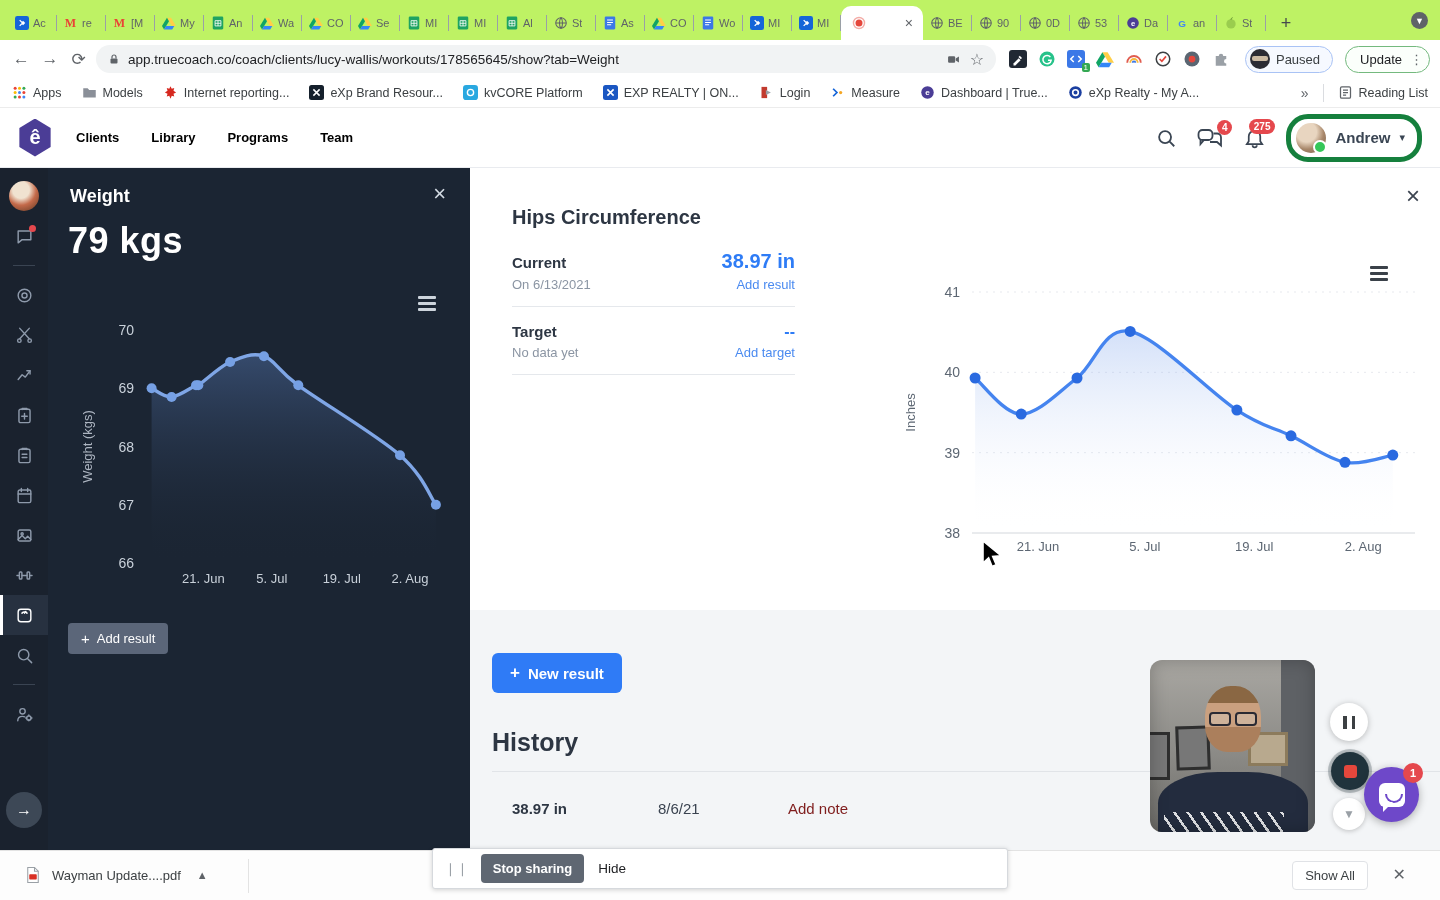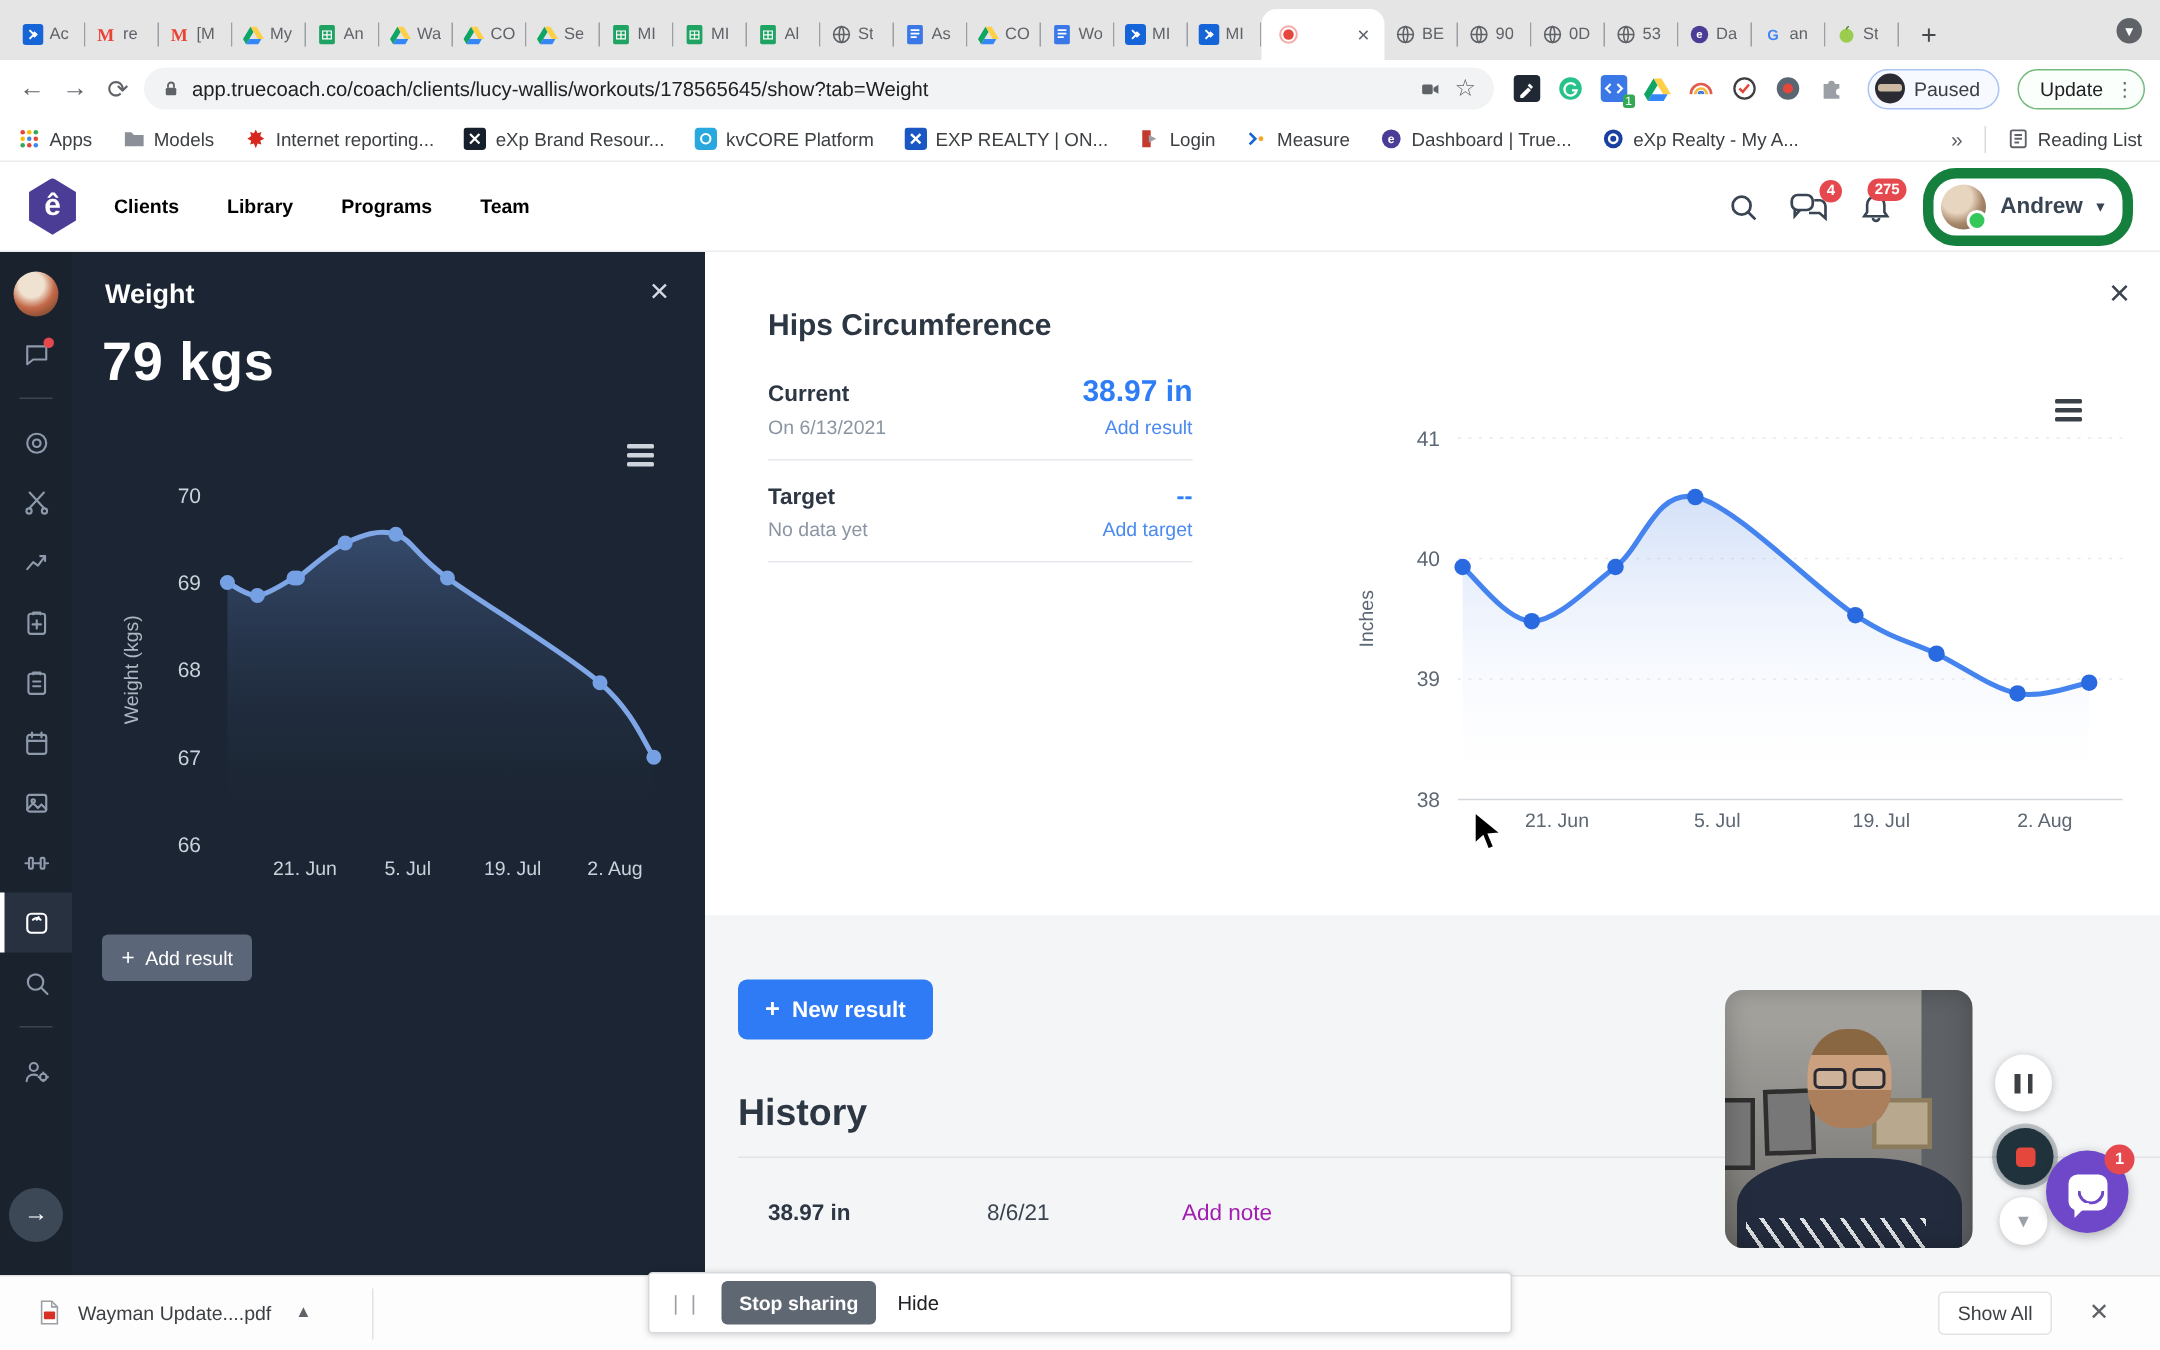--- a/index.html
+++ b/index.html
@@ -1,20 +1,20 @@
 <!DOCTYPE html>
 <html><head>
 <meta charset="utf-8">
 <style>
   * { margin:0; padding:0; box-sizing:border-box; }
   html,body { width:1440px; height:900px; overflow:hidden; font-family:"Liberation Sans", sans-serif; }
   .screen { position:relative; width:1440px; height:900px; background:#fff; }
 
   
-  .tabstrip { position:absolute; top:0; left:0; width:1440px; height:40px; background:#e5e5e5; display:flex; align-items:flex-end; padding-left:8px; }
+  .tabstrip { position:absolute; top:0; left:0; width:1440px; height:40px; background:#bef264; display:flex; align-items:flex-end; padding-left:8px; }
   .tab { position:relative; height:34px; width:49px; display:flex; align-items:center; gap:4px; padding:0 6px; color:#5f6368; font-size:11px; overflow:hidden; flex:0 0 auto; }
   .tab .sep { position:absolute; right:0; top:9px; width:1px; height:16px; background:#9aa0a6; }
   .tab-label { white-space:nowrap; overflow:hidden; }
   .tab.active { width:82px; background:#fff; border-radius:10px 10px 0 0; justify-content:space-between; padding:0 10px; }
   .tab.active .closex { color:#5f6368; font-size:14px; line-height:1; }
   .fv { width:15px; height:15px; flex:0 0 auto; display:inline-flex; align-items:center; justify-content:center; }
   .fv svg { width:14px; height:14px; }
   .fv-gmail { color:#ea4335; font-weight:bold; font-size:12px; font-family:"Liberation Serif",serif; }
   .newtab-btn { width:28px; height:28px; margin:0 4px 3px 6px; border-radius:50%; display:flex; align-items:center; justify-content:center; font-size:18px; color:#45494d; }
   .tabmenu-btn { position:absolute; right:12px; top:12px; width:17px; height:17px; border-radius:50%; background:#5f6368; color:#fff; font-size:9px; display:flex; align-items:center; justify-content:center; }
@@ -43,21 +43,21 @@
   .bm-divider { width:1px; height:18px; background:#dadce0; }
 
   
   .appnav { position:absolute; top:108px; left:0; width:1440px; height:60px; background:#fff; border-bottom:1px solid #e9ebef; display:flex; align-items:center; padding:0 18px; }
   .logo { width:34px; height:38px; background:#4b3d96; clip-path:polygon(50% 0,96% 25%,96% 75%,50% 100%,4% 75%,4% 25%); color:#fff; font-weight:bold; font-size:20px; display:flex; align-items:center; justify-content:center; margin-right:24px; }
   .navlinks { display:flex; gap:32px; }
   .navlink { font-size:13px; font-weight:bold; color:#000000; }
   .appnav-right { margin-left:auto; display:flex; align-items:center; gap:20px; }
   .icbtn { position:relative; color:#3a4553; display:flex; }
   .badge { position:absolute; top:-7px; right:-9px; background:#e5484d; color:#fff; font-size:10px; font-weight:bold; border-radius:9px; padding:2px 5px; min-width:8px; text-align:center; }
-  .userpill { display:flex; align-items:center; gap:9px; border:7px solid #15803d; border-radius:22px; padding:4px 12px 4px 5px; }
+  .userpill { display:flex; align-items:center; gap:9px; border:5px solid #15803d; border-radius:22px; padding:4px 12px 4px 5px; }
   .avatar-sm { position:relative; width:30px; height:30px; border-radius:50%; background:radial-gradient(circle at 35% 30%, #e8d5c0 0 35%, #a8876a 60%, #6f5a48); }
   .avatar-sm:after { content:""; position:absolute; right:-1px; bottom:-1px; width:10px; height:10px; border-radius:50%; background:#35c759; border:2px solid #fff; }
   .username { font-size:15px; font-weight:bold; color:#3a4553; }
   .chev { color:#3a4553; font-size:11px; }
 
   
   .content { position:absolute; top:168px; left:0; width:1440px; height:682px; display:flex; }
 
   .rail { position:relative; width:48px; background:#1a222e; flex:0 0 48px; display:flex; flex-direction:column; align-items:center; padding-top:8px; }
   .rail-item { position:relative; width:48px; height:40px; display:flex; align-items:center; justify-content:center; color:#8e9aab; }
@@ -94,21 +94,21 @@
   .main-burger span { background:#3a4149; }
 
   .lower { position:absolute; left:0; top:442px; width:100%; height:240px; background:#f3f5f7; }
   .newres-btn { position:absolute; left:22px; top:43px; background:#2f7bf6; color:#fff; border:none; border-radius:6px; font-size:15px; font-weight:bold; padding:10px 18px; display:flex; gap:8px; align-items:center; font-family:inherit; }
   .hist-title { position:absolute; left:22px; top:118px; font-size:25px; font-weight:bold; color:#2d3643; }
   .hist-div { position:absolute; left:22px; right:0; top:161px; height:1px; background:#e1e4e8; }
   .hist-rows { position:absolute; left:0; top:190px; width:100%; }
   .hist-row { position:relative; height:40px; font-size:15px; }
   .hr-val { position:absolute; left:42px; font-weight:bold; color:#2d3643; }
   .hr-date { position:absolute; left:188px; color:#3a4350; }
-  .hr-note { position:absolute; left:318px; color:#a21caf; }
+  .hr-note { position:absolute; left:318px; color:#7f1d1d; }
 
   
   text { font-family:"Liberation Sans", sans-serif; }
 
   
   .webcam { position:absolute; left:1150px; top:660px; width:165px; height:172px; border-radius:12px; overflow:hidden; background:linear-gradient(180deg,#a9a7a2 0%,#8b8a86 55%,#6e6d69 100%); z-index:5; }
   .wall-panel { position:absolute; right:0; top:0; width:34px; height:100%; background:#5e6165; }
   .frame { position:absolute; background:#777; border:3px solid #2e2e2e; }
   .f1 { left:-6px; top:72px; width:26px; height:48px; }
   .f2 { left:26px; top:66px; width:34px; height:44px; transform:rotate(-2deg); }

